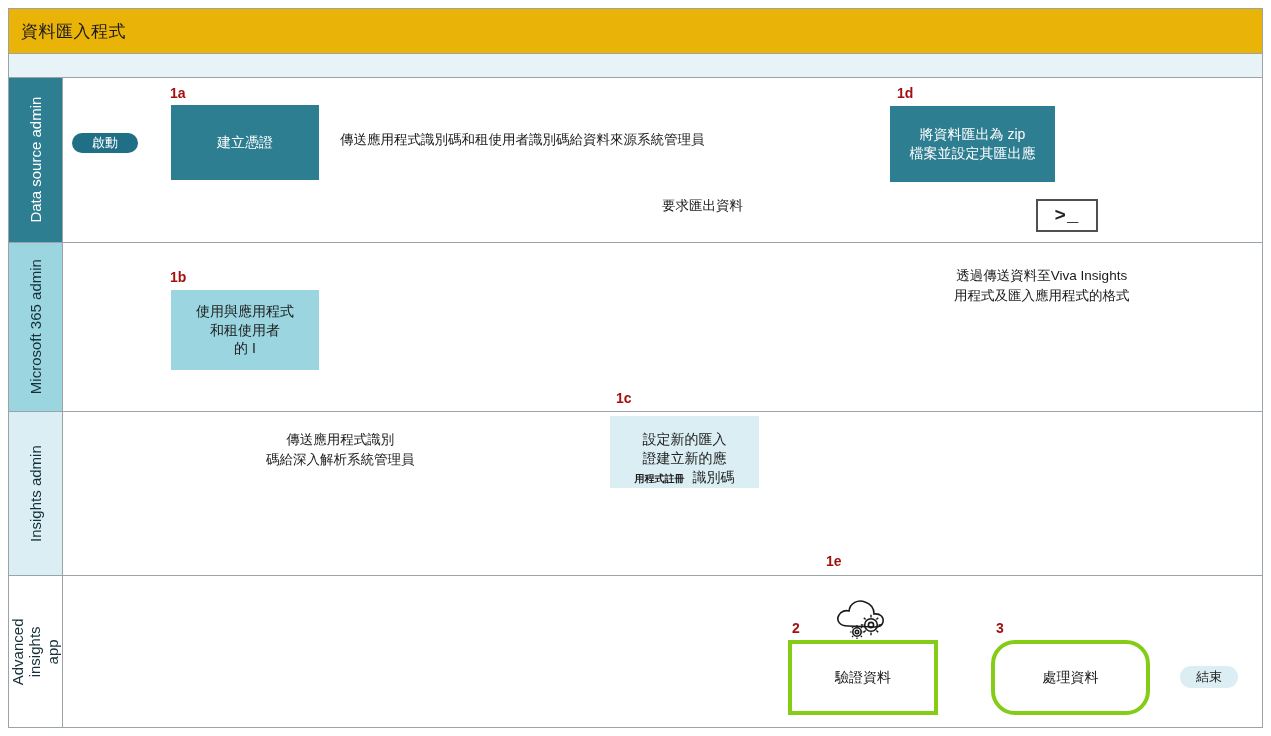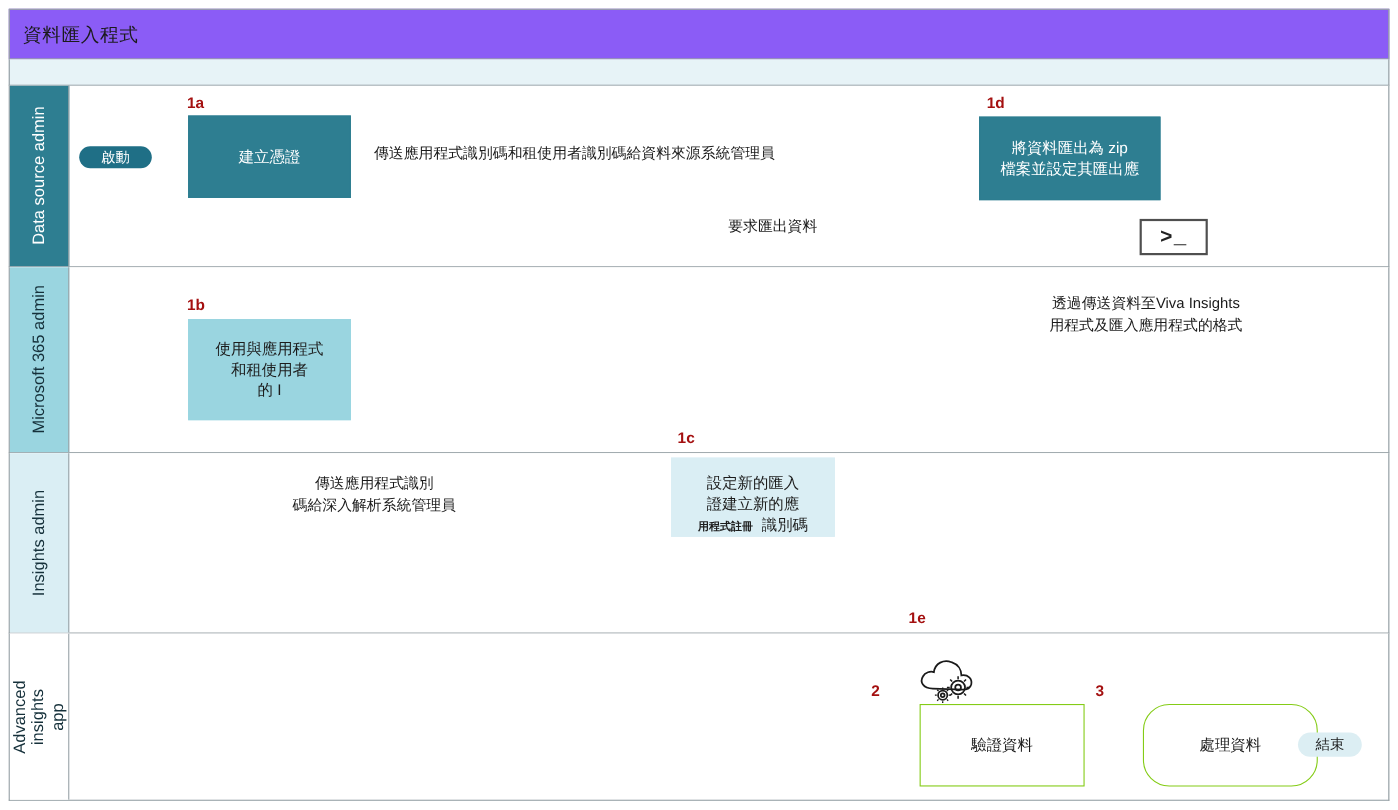--- a/index.html
+++ b/index.html
@@ -12,21 +12,21 @@
   }
   #root{position:relative;width:1271px;height:736px;}
 
   
   .frame{
     position:absolute;left:8px;top:8px;width:1255px;height:720px;
     border:1px solid #9aa3a8;box-sizing:border-box;background:#fff;
   }
   .title-bar{
     position:absolute;left:8px;top:8px;width:1255px;height:46px;
-    background:#8b5cf6;border:1px solid #9aa3a8;box-sizing:border-box;
+    background:#eab308;border:1px solid #9aa3a8;box-sizing:border-box;
     display:flex;align-items:center;
   }
   .title-bar .title-text{
     padding-left:12px;font-size:17px;color:#1b1b1b;letter-spacing:.5px;
   }
   .sub-bar{
     position:absolute;left:8px;top:54px;width:1255px;height:24px;
     background:#e7f3f7;border:1px solid #9aa3a8;border-top:none;box-sizing:border-box;
   }
 
@@ -54,21 +54,21 @@
   .lane3 .lane-head{background:#daeef4;color:#15303a;}
   .lane4 .lane-head{background:#ffffff;color:#15303a;}
 
   
   .node{position:absolute;box-sizing:border-box;display:flex;
         align-items:center;justify-content:center;text-align:center;
         font-size:14px;line-height:1.35;}
   .node.dark{background:#2e7e91;color:#fff;border:1px solid #2e7e91;}
   .node.mid{background:#9ad5e0;color:#1c1c1c;border:1px solid #9ad5e0;}
   .node.light{background:#daeef4;color:#1c1c1c;border:1px solid #daeef4;}
-  .node.outline{background:#ffffff;color:#1c1c1c;border:1px solid #84cc16;margin-left:48px;}
+  .node.outline{background:#ffffff;color:#1c1c1c;border:4px solid #84cc16;}
 
   .pill{position:absolute;box-sizing:border-box;display:flex;
         align-items:center;justify-content:center;border-radius:999px;
         font-size:13px;}
   .pill.dark{background:#1f6f86;color:#fff;}
   .pill.light{background:#dceef3;color:#1c1c1c;}
 
   .step-tag{position:absolute;color:#a41010;font-weight:bold;font-size:14px;text-align:right;}
 
   .conn-label{position:absolute;font-size:13.5px;color:#1a1a1a;
@@ -167,21 +167,21 @@
   <div class="step-tag" style="left:170px;top:85px;">
     <span>1a</span>
   </div>
   <div class="node dark" style="left:171px;top:105px;width:148px;height:75px;">
     <span>建立憑證</span>
   </div>
 
   <div class="step-tag" style="left:170px;top:269px;">
     <span>1b</span>
   </div>
-  <div class="node mid" style="left:171px;top:290px;width:148px;height:92px;flex-direction:column;">
+  <div class="node mid" style="left:171px;top:290px;width:148px;height:80px;flex-direction:column;">
     <span>使用與應用程式</span>
     <span>和租使用者</span>
     <span>的 I</span>
   </div>
 
   <div class="step-tag" style="left:616px;top:390px;">
     <span>1c</span>
   </div>
   <div class="node light" style="left:610px;top:416px;width:149px;height:72px;flex-direction:column;justify-content:flex-end;">
     <span>設定新的匯入</span>

